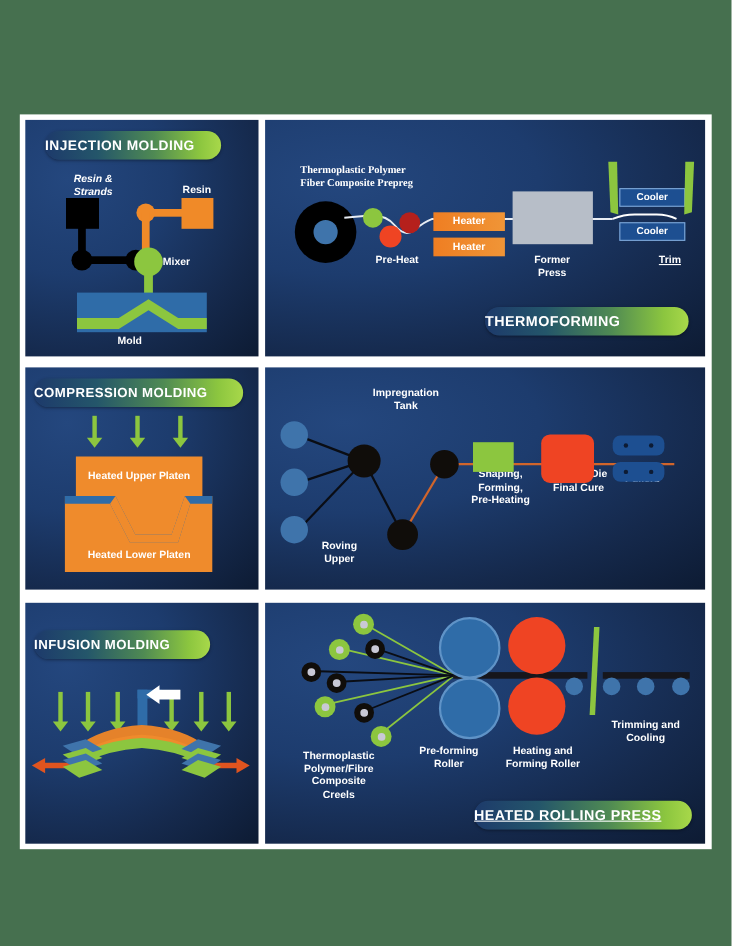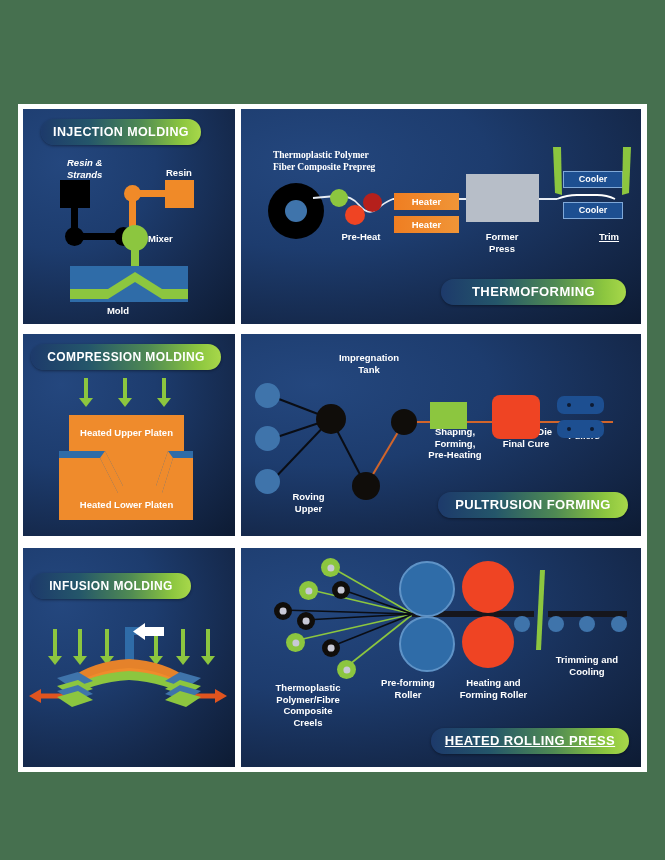--- a/index.html
+++ b/index.html
@@ -29,21 +29,21 @@
   .p-pult  {left:241px;top:334px; width:400px; height:202px;}
   .p-infu  {left:23px; top:548px; width:212px; height:219px;}
   .p-roll  {left:241px;top:548px; width:400px; height:219px;}
 
   
   .badge{
     position:absolute;
     height:26px;line-height:26px;
     border-radius:14px;
     color:#fff;font-weight:bold;letter-spacing:.4px;
-    text-align:center;
+    text-align:left;
     background:linear-gradient(90deg,#1d3a6b 0%, #24566a 30%, #4f8a53 62%, #8cc63f 88%, #a8d84a 100%);
     box-shadow:0 1px 3px rgba(0,0,0,.4);
     white-space:nowrap;
     font-size:13px;
     padding:0 14px;
   }
   .lbl{position:absolute;color:#ffffff;font-size:9.5px;font-weight:bold;line-height:11.5px;white-space:pre-line;}
   .lbl.c{text-align:center;}
 
   
@@ -158,21 +158,20 @@
 
     <svg width="212" height="202" style="position:absolute;left:0;top:0;">
       <polygon points="36,117 170,117 170,186 36,186" fill="#ef8b2c"></polygon>
       <polygon points="36,117 82,117 100,152 133,152 145,117 170,117 170,124 150,124 139,159 95,159 77,124 36,124" fill="#2f6ca8"></polygon>
       <polygon points="82,117 77,124 95,159 139,159 150,124 145,117 133,152 100,152" fill="#ef8b2c"></polygon>
     </svg>
     <div class="lbl c" style="left:46px;top:165px;width:115px;">Heated Lower Platen</div>
   </div>
 
   <div class="panel p-pult">
-    <div class="badge" style="left:197px;top:158px;width:190px;padding:0;">PULTRUSION FORMING</div>
 
     <div class="lbl c" style="left:88px;top:18px;width:80px;text-align:center;">Impregnation
 Tank</div>
     <div class="lbl c" style="left:40px;top:157px;width:55px;">Roving
 Upper</div>
     <div class="lbl c" style="left:180px;top:92px;width:68px;">Shaping,
 Forming,
 Pre-Heating</div>
     <div class="lbl c" style="left:247px;top:92px;width:76px;">Heating Die
 Final Cure</div>

